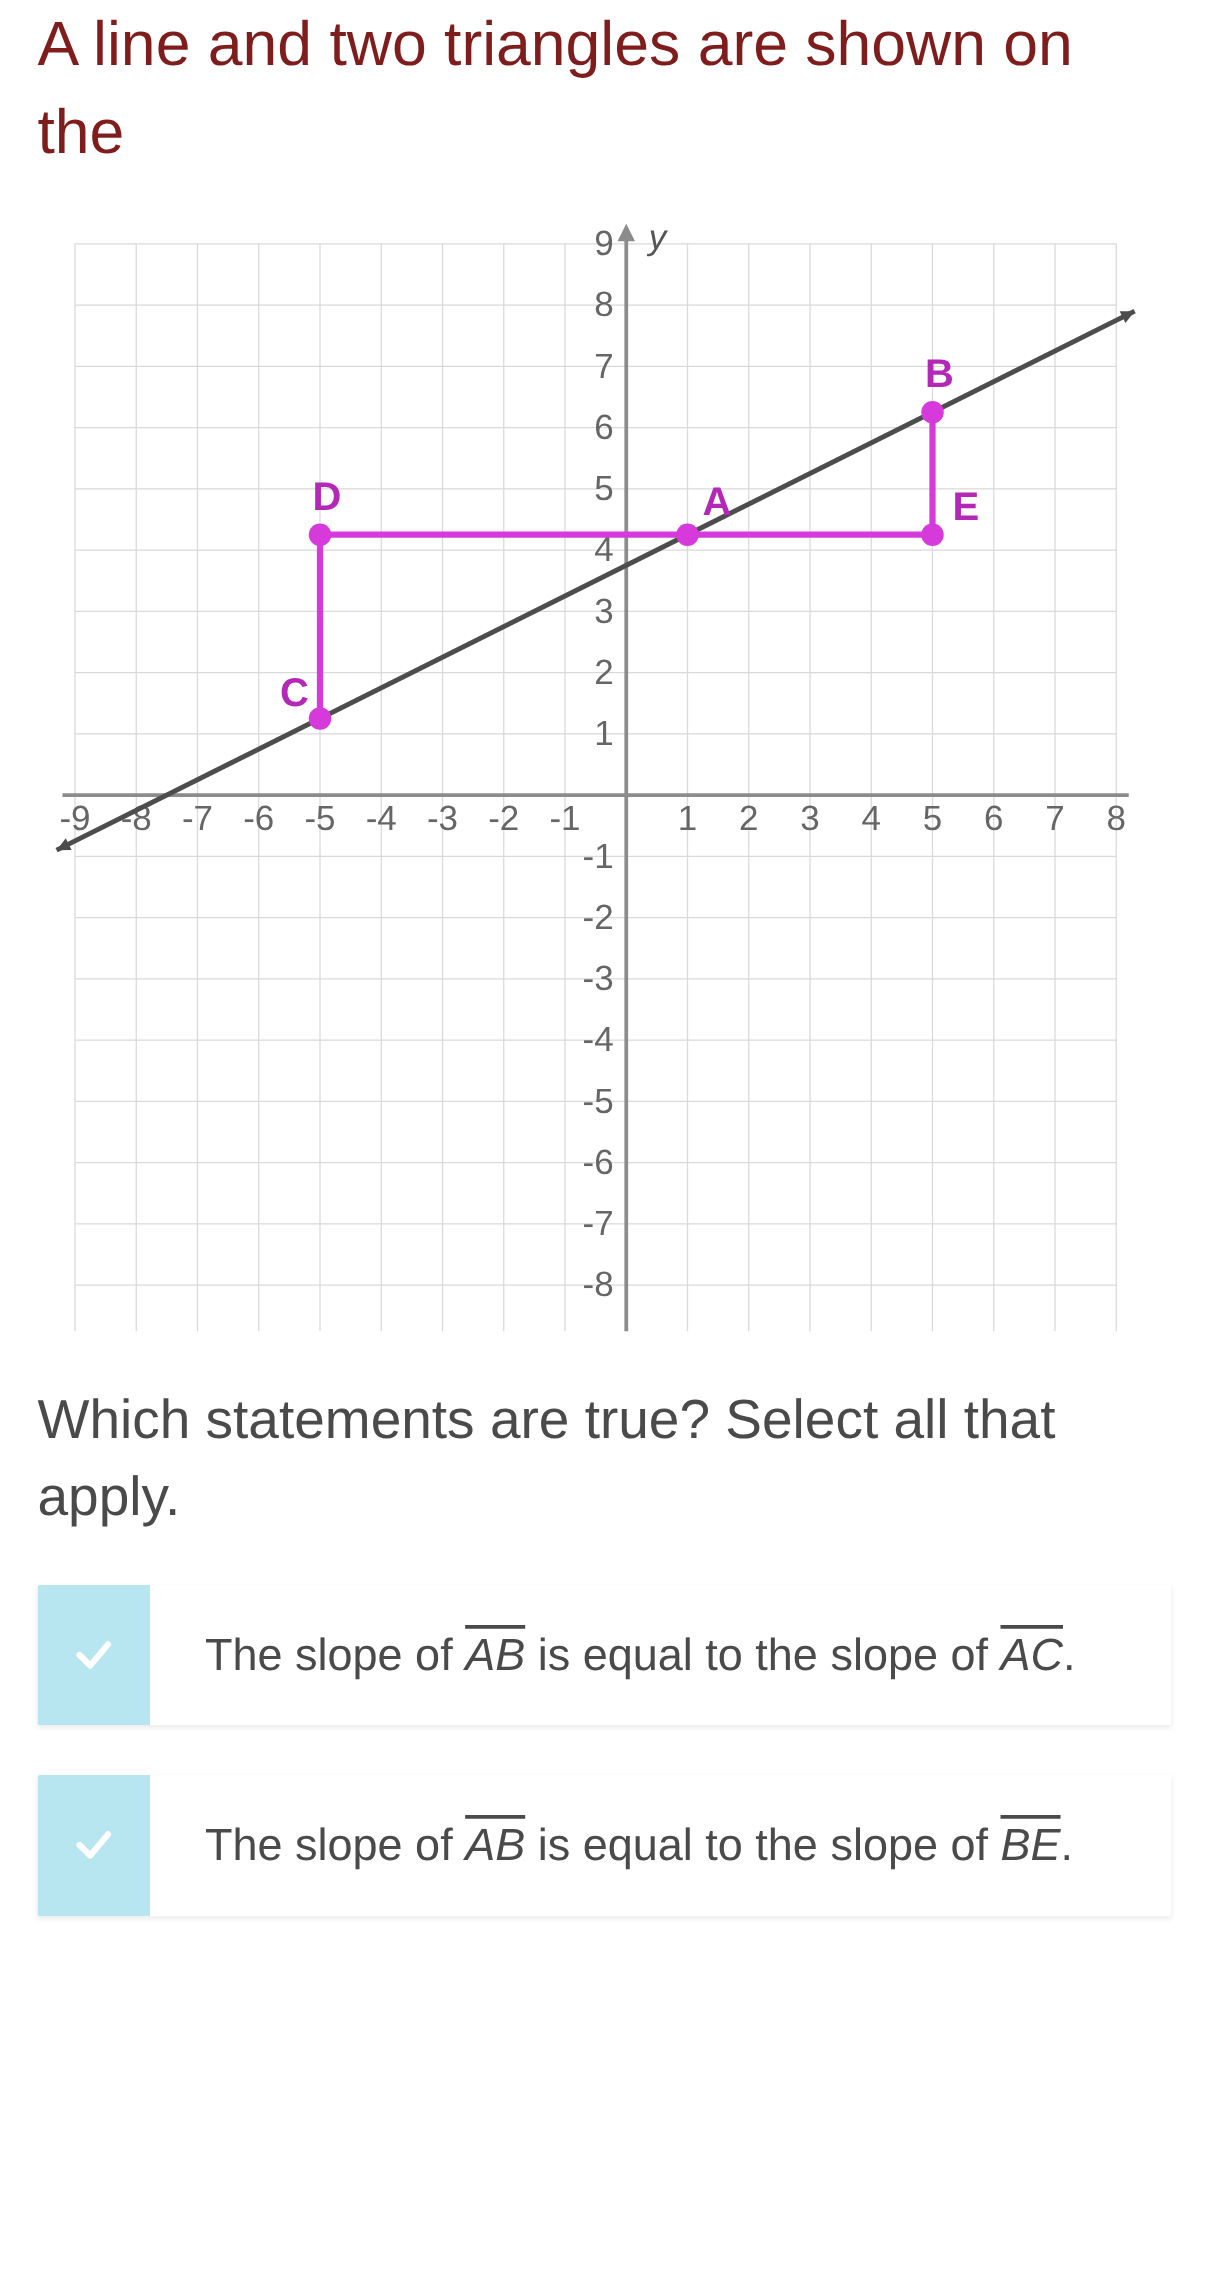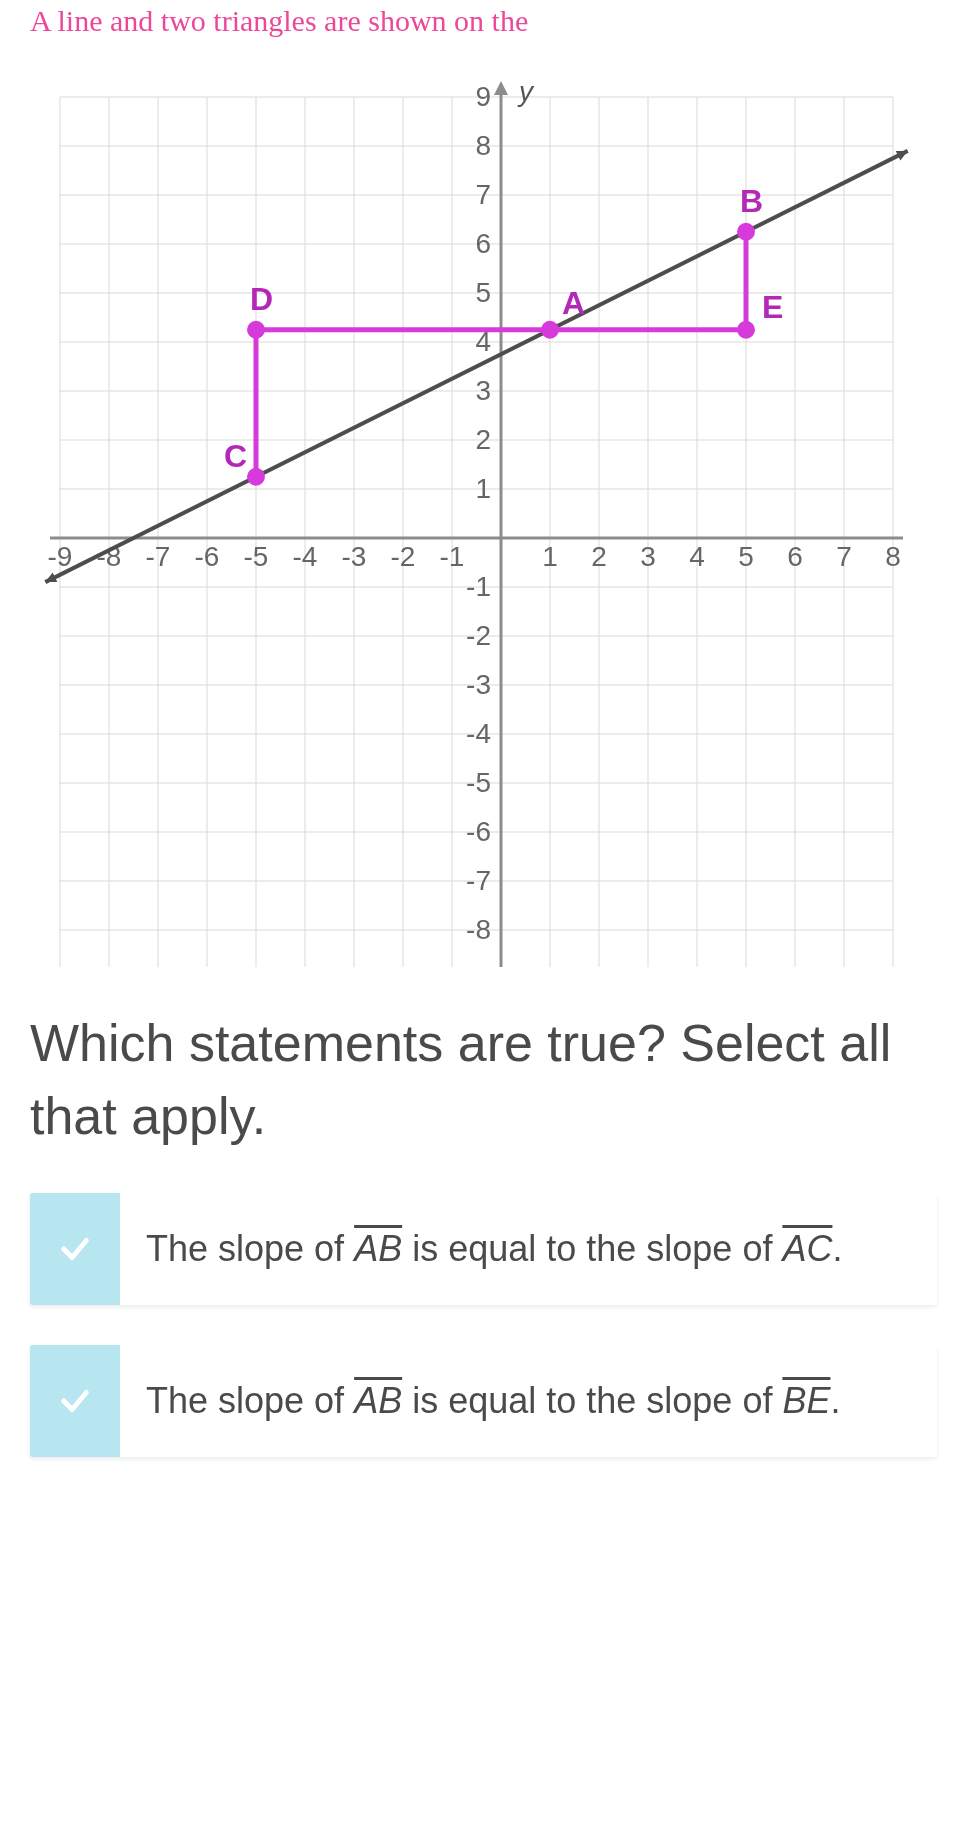--- a/index.html
+++ b/index.html
@@ -4,31 +4,30 @@
 <style>
   * { box-sizing: border-box; margin: 0; padding: 0; }
   body {
     font-family: Arial, Helvetica, sans-serif;
     background: #fff;
     width: 967px;
     color: #333;
     padding: 0 30px;
   }
   .heading {
-    font-size: 30px;
-    color: #ec4899;
+    font-size: 50px;
+    color: #7f1d1d;
     line-height: 1.4;
     margin-bottom: 25px;
-    font-family: Liberation Serif, serif;
   }
   .chart-wrap {
     margin-bottom: 40px;
   }
   .question {
-    font-size: 52px;
+    font-size: 44px;
     color: #4a4a4a;
     line-height: 1.4;
     margin: 32px 0 40px 0;
   }
   .option {
     display: flex;
     align-items: stretch;
     margin-bottom: 40px;
     box-shadow: 0 2px 4px rgba(0,0,0,0.08);
     border-radius: 2px;
@@ -39,21 +38,21 @@
     background: #b8e6f0;
     display: flex;
     align-items: center;
     justify-content: center;
     flex-shrink: 0;
   }
   .check-col svg { width: 34px; height: 34px; }
   .option-text {
     flex: 1;
     background: #fff;
-    padding: 30px 26px;
+    padding: 30px 44px;
     font-size: 36px;
     color: #4a4a4a;
     line-height: 1.45;
   }
   .overline {
     text-decoration: overline;
     font-style: italic;
   }
   svg.plot { display:block; }
 </style>

